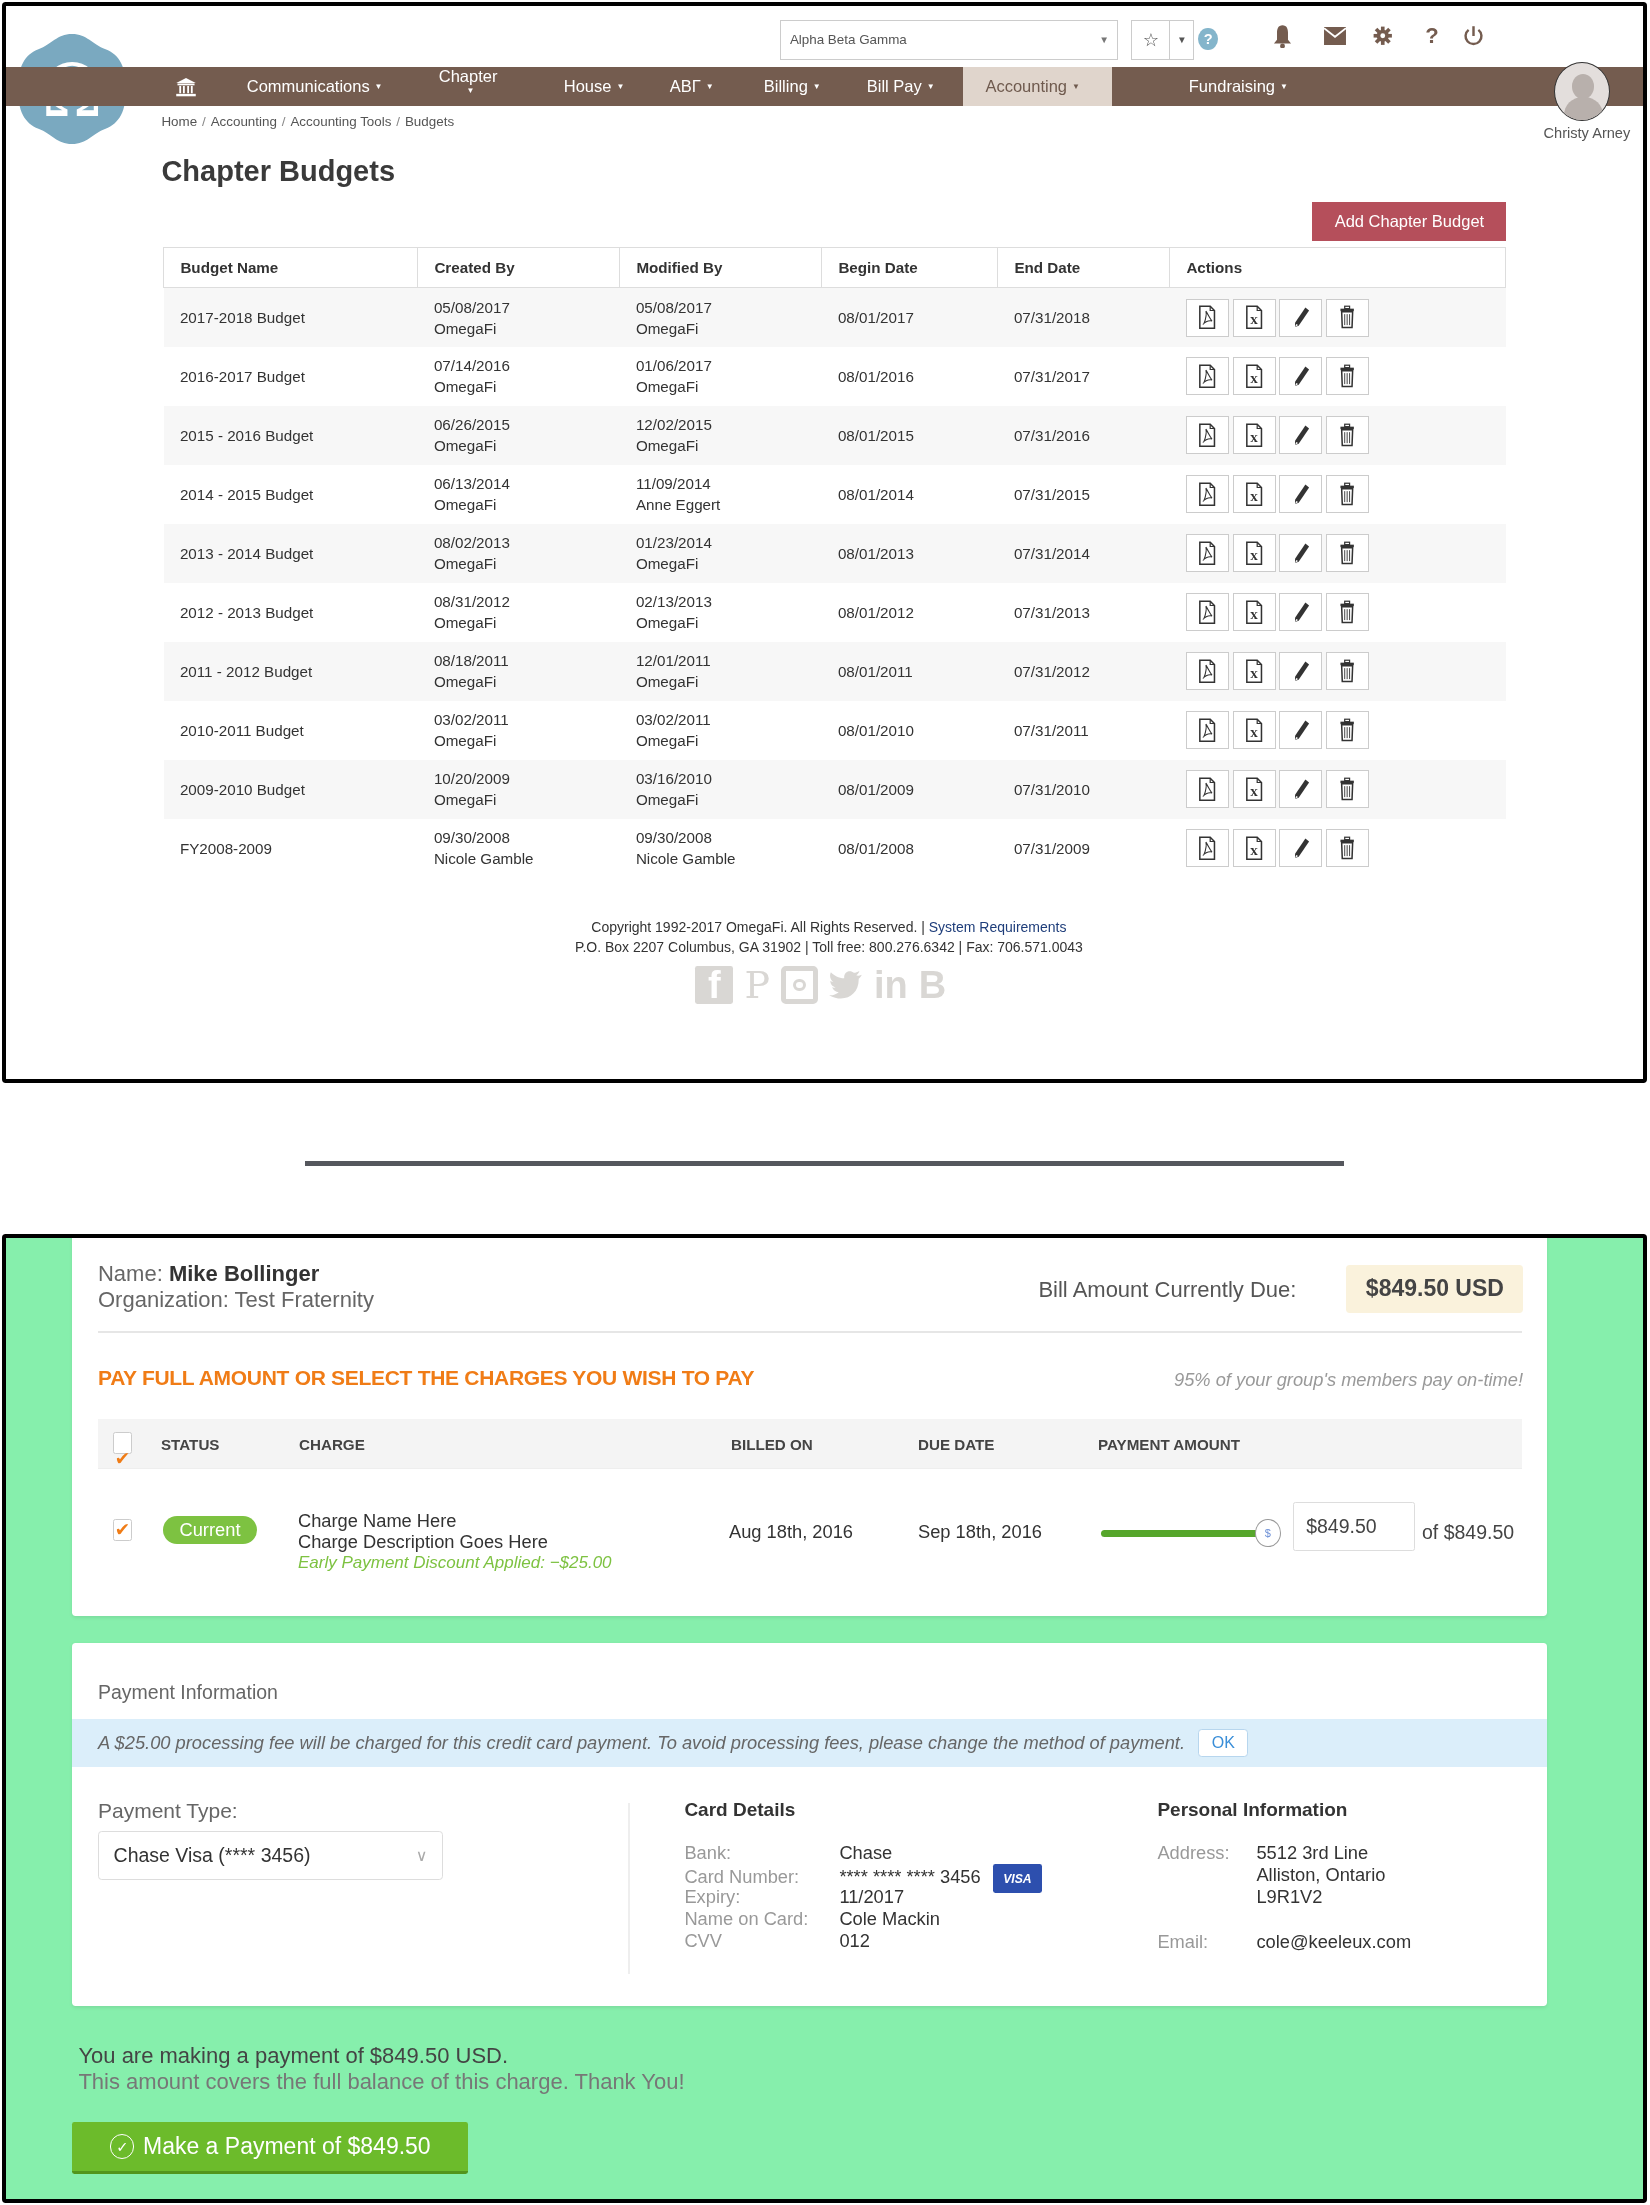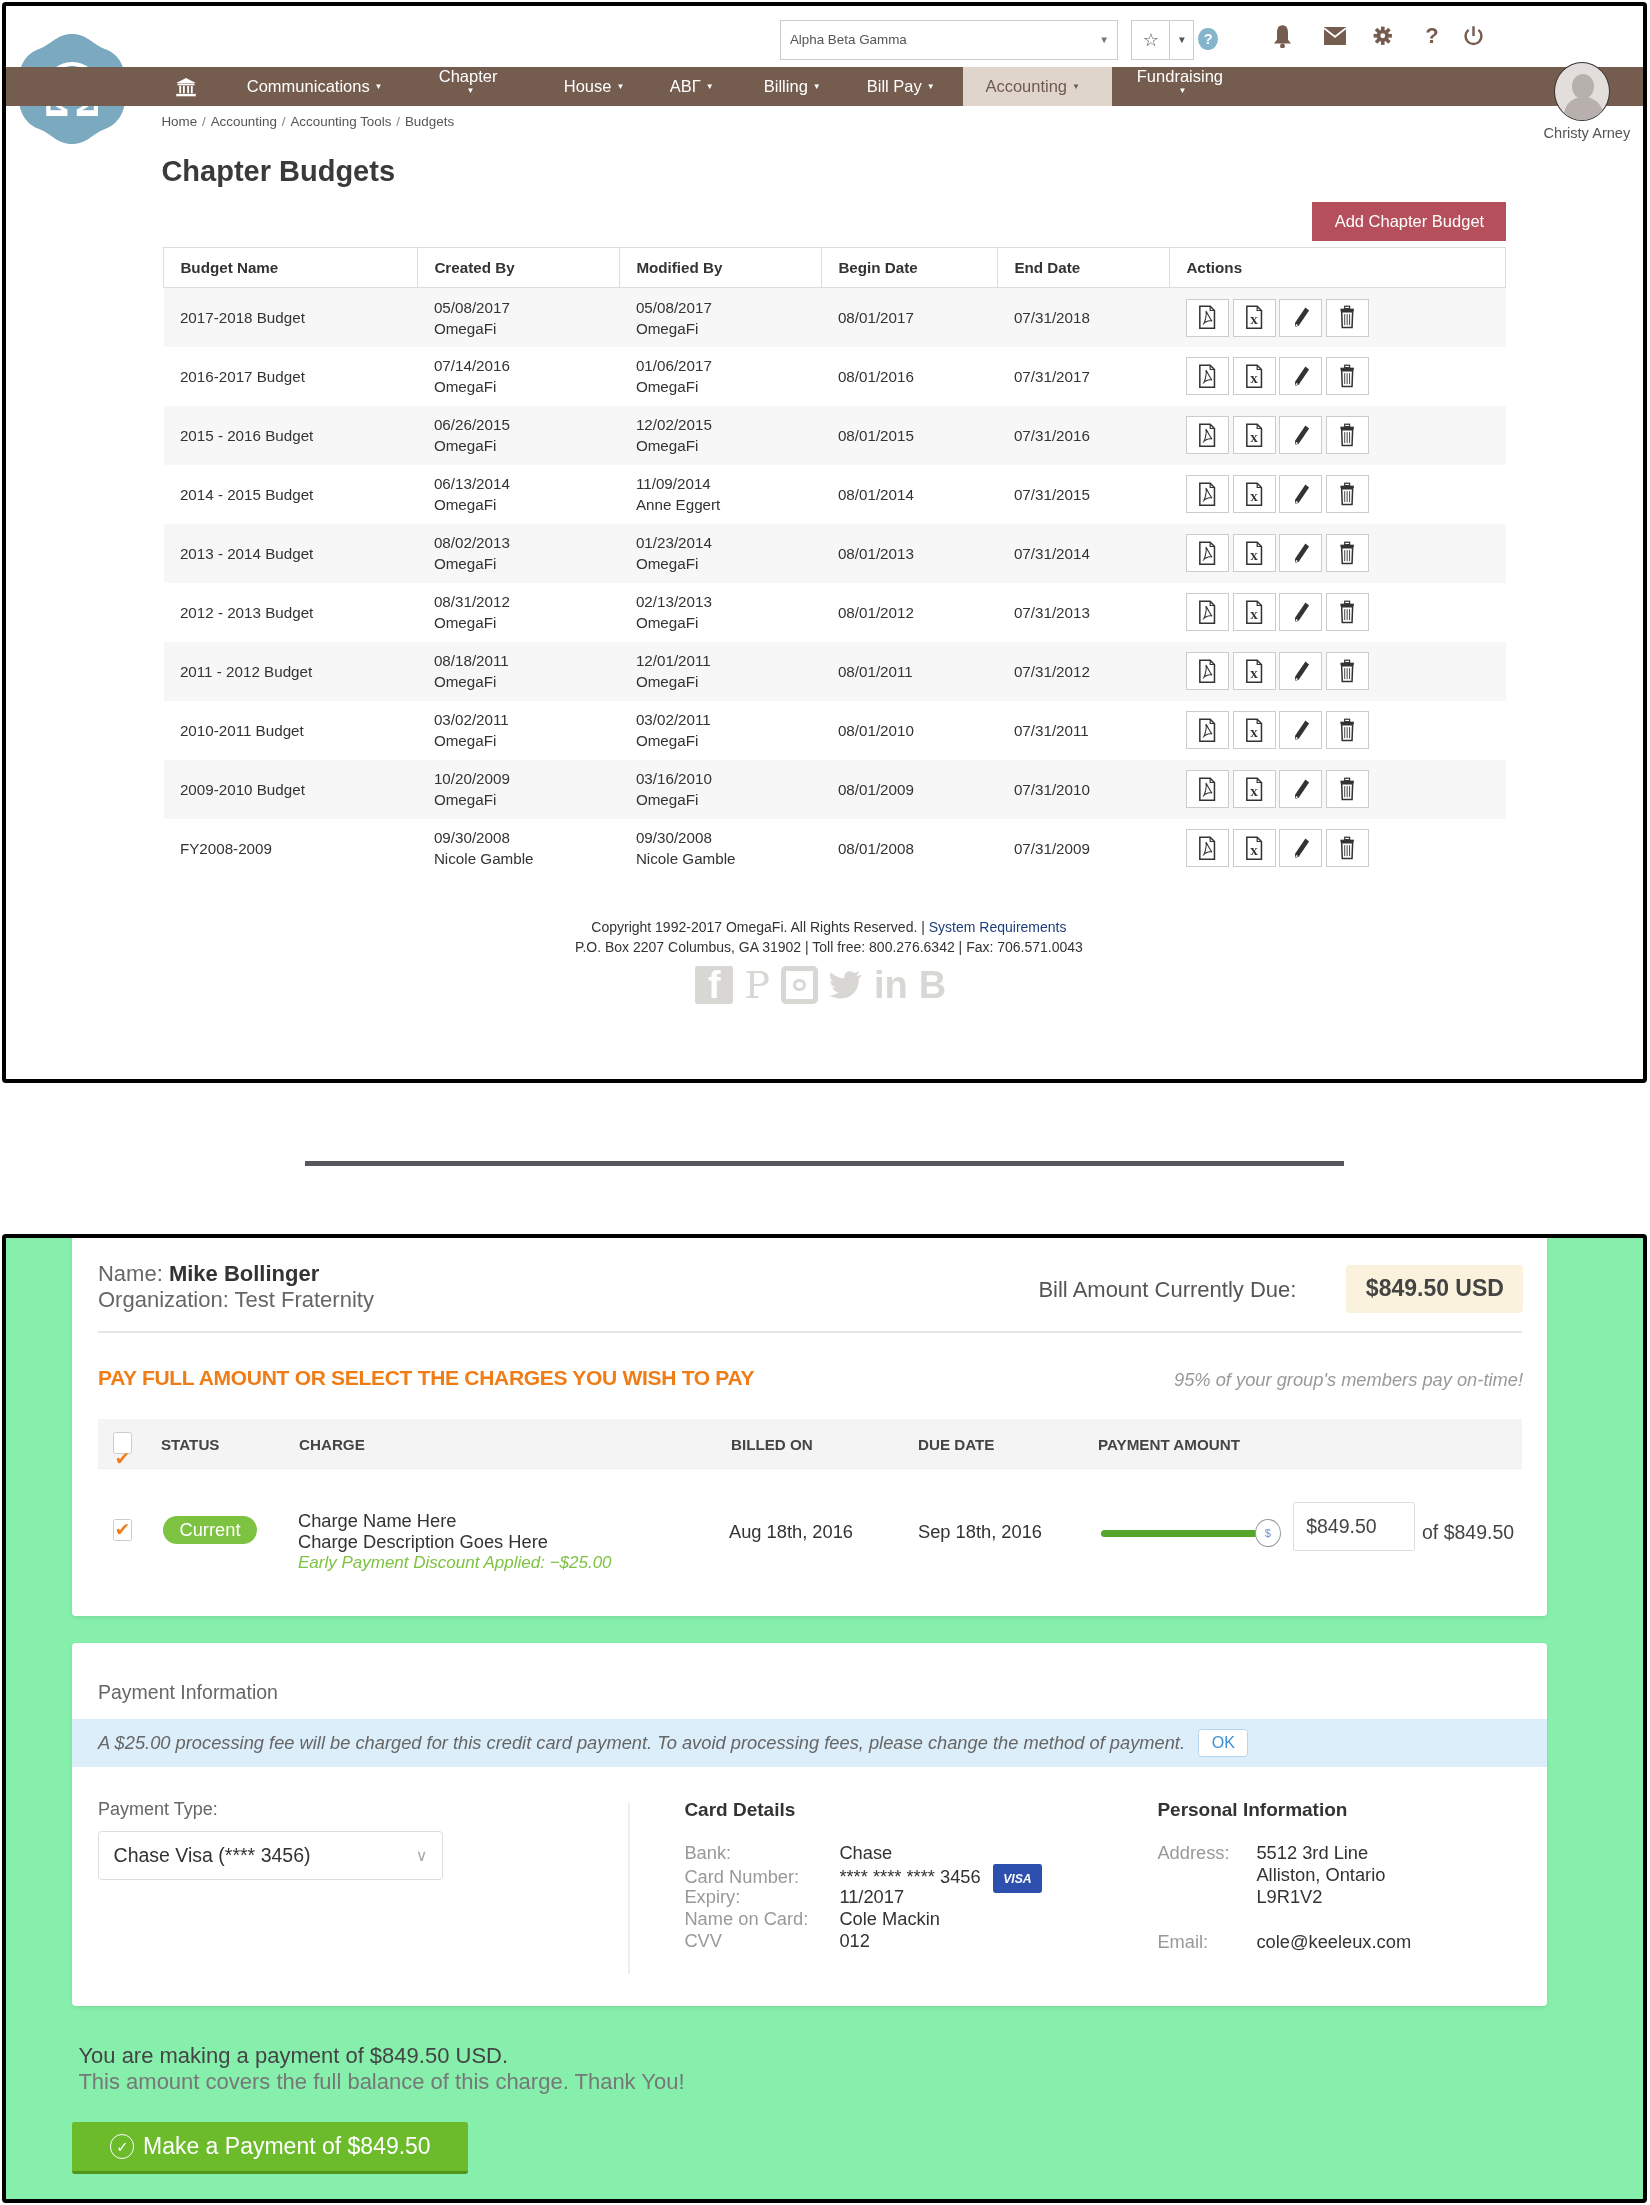--- a/index.html
+++ b/index.html
@@ -79,21 +79,21 @@
   .billed { position: absolute; left: 631px; top: 51px; }
   .due { position: absolute; left: 820px; top: 51px; }
   .slider-track { position: absolute; left: 1003px; top: 60px; width: 165px; height: 7.3px; border-radius: 3.7px; background: #56a62b; }
   .slider-thumb { position: absolute; left: 1157px; top: 49px; width: 25.6px; height: 28px; border-radius: 50%; background: #fff; border: 1.8px solid #999; font-size: 11px; color: #6b8fd6; display: flex; align-items: center; justify-content: center; }
   .amount-input { position: absolute; left: 1195px; top: 32px; width: 122px; height: 49px; border: 1.8px solid #ddd; border-radius: 2.4px; font-size: 19.5px; color: #444; padding: 0 12.2px; font-family: inherit; background: #fff; }
   .of-amount { position: absolute; left: 1324px; top: 51px; font-size: 19.5px; color: #444; }
 
   .pi-title { position: absolute; left: 25.6px; top: 38px; font-size: 19.5px; color: #666; }
   .fee-banner { position: absolute; left: 0; top: 76px; width: 1475px; height: 48px; background: #dbeefa; display: flex; align-items: center; padding-left: 25.6px; font-size: 18.3px; font-style: italic; color: #666; }
   .ok-btn { margin-left: 13.4px; width: 50px; height: 28px; border: 1.8px solid #b7d6ee; border-radius: 3.7px; background: #fff; color: #3a8ed8; font-size: 16px; font-style: normal; display: flex; align-items: center; justify-content: center; }
-  .pt-label { position: absolute; left: 25.6px; top: 156px; font-size: 18px; color: #666; }
+  .pt-label { position: absolute; left: 25.6px; top: 156px; font-size: 21px; color: #666; }
   .pt-select { position: absolute; left: 25.6px; top: 188px; width: 345px; height: 49px; border: 1.8px solid #ddd; border-radius: 3.7px; padding: 0 14.6px; display: flex; align-items: center; justify-content: space-between; font-size: 19.5px; color: #333; background: #fff; }
   .pt-select .chev { color: #aaa; font-size: 16px; }
   .v-sep { position: absolute; left: 556px; top: 160px; width: 1.8px; height: 171px; background: #eee; }
   .col-title { position: absolute; top: 156px; font-size: 19px; font-weight: bold; color: #333; }
   .kv { position: absolute; font-size: 18.3px; line-height: 22px; }
   .kv .k { color: #999; }
   .kv .v { color: #333; }
   .visa-badge { display: inline-flex; align-items: center; justify-content: center; width: 49px; height: 29px; background: #2d4fae; color: #fff; font-weight: bold; font-style: italic; font-size: 12.2px; border-radius: 2.4px; margin-left: 12.2px; vertical-align: middle; }
 
   .pay-summary { position: absolute; left: 72px; top: 805px; font-size: 22px; line-height: 25.6px; color: #444; }
@@ -188,21 +188,21 @@
         <span class="caret">▼</span>
       </div>
     <div class="nav-item" style="left:858px;">
         <span>Bill Pay</span>
         <span class="caret">▼</span>
       </div>
     <div class="nav-item active" style="left:957px; width:149px; padding-left:22px;">
         <span>Accounting</span>
         <span class="caret">▼</span>
       </div>
-    <div class="nav-item" style="left:1128px;flex-direction:column;">
+    <div class="nav-item" style="left:1180px;">
         <span>Fundraising</span>
         <span class="caret">▼</span>
       </div>
   </div>
 
   <div class="avatar">
       <div class="head"></div>
       <div class="body"></div>
     </div>
   <div class="user-name">Christy Arney</div>

